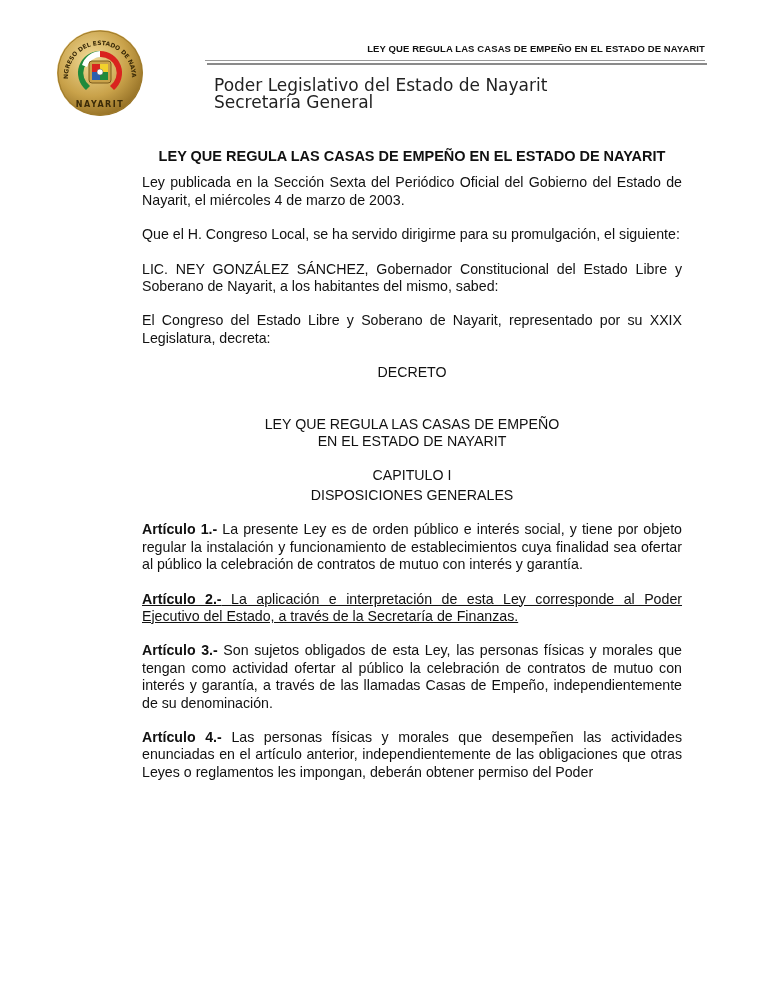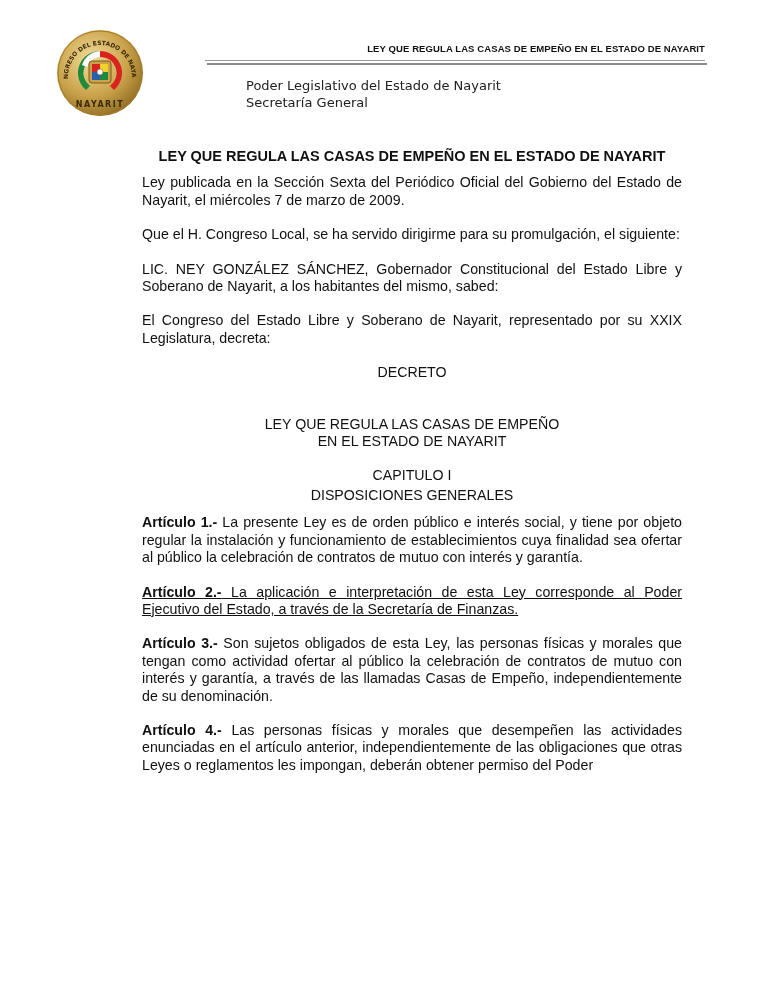--- a/index.html
+++ b/index.html
@@ -1,21 +1,21 @@
 <!DOCTYPE html>
 <html><head>
   <meta charset="utf-8">
   <style>
     html, body { margin: 0; padding: 0; background: #ffffff; }
     body { width: 768px; height: 994px; position: relative; overflow: hidden; font-family: "Liberation Sans", sans-serif; color: #111111; }
     .logo { position: absolute; left: 56px; top: 29px; width: 88px; height: 88px; }
     .running-head { position: absolute; left: 205px; width: 500px; top: 43px; text-align: right; font-size: 9.5px; font-weight: bold; letter-spacing: 0.1px; color: #111; }
     .head-rule { position: absolute; left: 205px; width: 500px; top: 60px; height: 0; border-top: 1px solid #9a9a9a; }
     .head-rule2 { position: absolute; left: 207px; width: 500px; top: 63px; height: 0; border-top: 2px solid #8a8a8a; }
-    .org { position: absolute; left: 214px; top: 77px; font-family: "DejaVu Sans", sans-serif; font-size: 13px; line-height: 17px; color: #222; margin-left: 32px; }
+    .org { position: absolute; left: 214px; top: 77px; font-family: "DejaVu Sans", sans-serif; font-size: 17px; line-height: 17px; color: #222; }
     .content { position: absolute; left: 142px; top: 148px; width: 540px; font-size: 14.2px; line-height: 17.4px; }
     .title { text-align: center; font-weight: bold; font-size: 14.5px; margin: 0; }
     .p { margin: 0; text-align: justify; }
     .center { text-align: center; }
     .bold { font-weight: normal; }
     .art-label { font-weight: bold; }
   </style>
 </head>
 <body>
 
@@ -56,40 +56,40 @@
 
 <div class="org">
   <div>Poder Legislativo del Estado de Nayarit</div>
   <div>Secretaría General</div>
 </div>
 
 <div class="content">
   <p class="title">LEY QUE REGULA LAS CASAS DE EMPEÑO EN EL ESTADO DE NAYARIT</p>
 
 
-  <p class="p" style="margin-top:9px;">Ley publicada en la Sección Sexta del Periódico Oficial del Gobierno del Estado de Nayarit, el miércoles 7 de marzo de 2009.</p>
+  <p class="p" style="margin-top:9px;">Ley publicada en la Sección Sexta del Periódico Oficial del Gobierno del Estado de Nayarit, el miércoles 4 de marzo de 2003.</p>
 
   <p class="p" style="margin-top:17px;">Que el H. Congreso Local, se ha servido dirigirme para su promulgación, el siguiente:</p>
 
   <p class="p" style="margin-top:17px;">LIC. NEY GONZÁLEZ SÁNCHEZ, Gobernador Constitucional del Estado Libre y Soberano de Nayarit, a los habitantes del mismo, sabed:</p>
 
   <p class="p" style="margin-top:17px;">El Congreso del Estado Libre y Soberano de Nayarit, representado por su XXIX Legislatura, decreta:</p>
 
   <p class="p center" style="margin-top:17px;">DECRETO</p>
 
   <div class="center bold" style="margin-top:34px;">
     <div>LEY QUE REGULA LAS CASAS DE EMPEÑO</div>
     <div>EN EL ESTADO DE NAYARIT</div>
   </div>
 
   <p class="p center bold" style="margin-top:17px;">CAPITULO I</p>
 
   <p class="p center bold" style="margin-top:2px;">DISPOSICIONES GENERALES</p>
 
-  <p class="p" style="margin-top:10px;">
+  <p class="p" style="margin-top:17px;">
     <span class="art-label">Artículo 1.-</span>
     <span>La presente Ley es de orden público e interés social, y tiene por objeto regular la instalación y funcionamiento de establecimientos cuya finalidad sea ofertar al público la celebración de contratos de mutuo con interés y garantía.</span>
   </p>
 
   <p class="p" style="margin-top:17px;text-decoration:underline;">
     <span class="art-label">Artículo 2.-</span>
     <span>La aplicación e interpretación de esta Ley corresponde al Poder Ejecutivo del Estado, a través de la Secretaría de Finanzas.</span>
   </p>
 
   <p class="p" style="margin-top:17px;">

